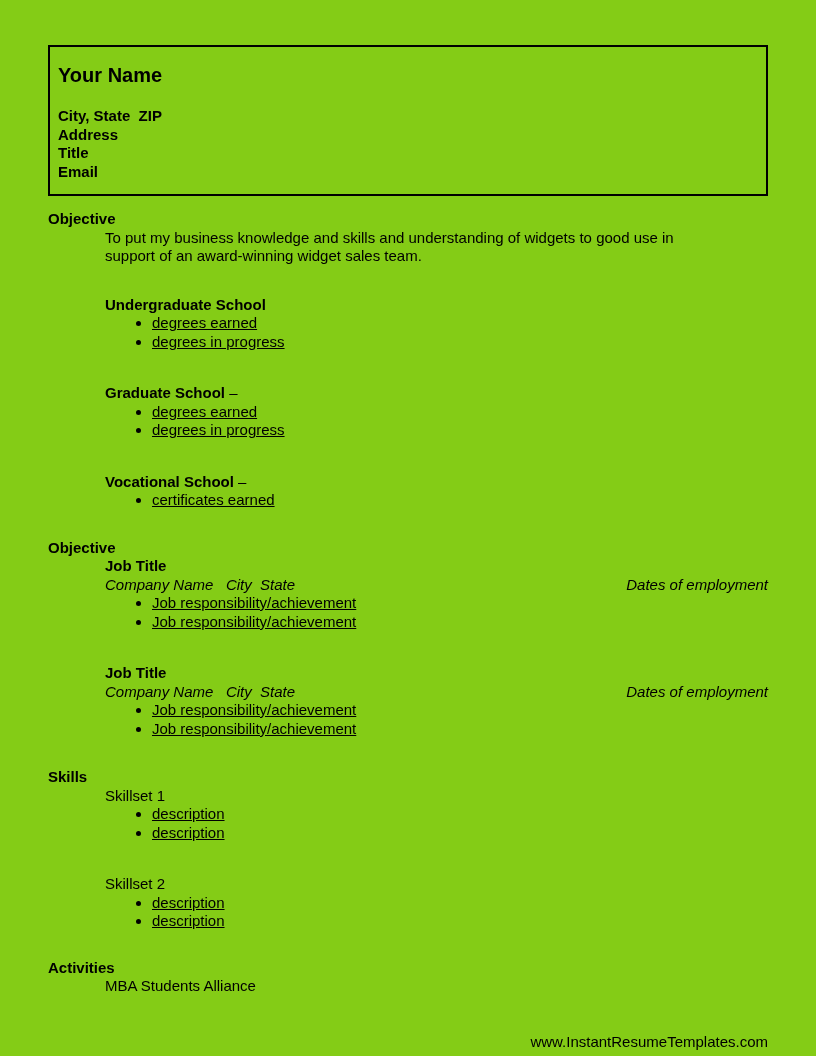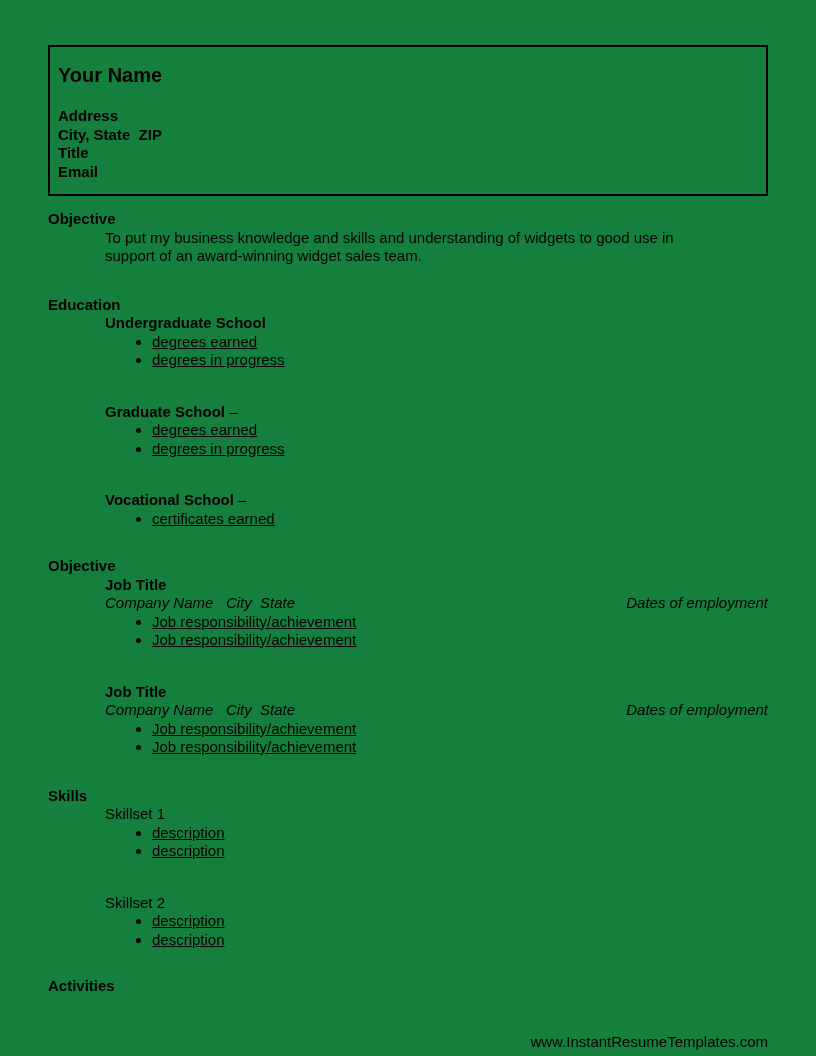--- a/index.html
+++ b/index.html
@@ -1,21 +1,21 @@
 <!DOCTYPE html>
 <html><head>
 <meta charset="utf-8">
 <style>
   * { margin: 0; padding: 0; box-sizing: border-box; }
   html, body { background: #ffffff; }
   .page {
     position: relative;
     width: 816px;
     height: 1056px;
-    background: #15803d;
+    background: #84cc16;
     color: #000000;
     font-family: "Liberation Sans", "DejaVu Sans", sans-serif;
     font-size: 15px;
     line-height: 18.5px;
     overflow: hidden;
   }
   .content {
     position: absolute;
     left: 48px;
     top: 45px;
@@ -61,33 +61,32 @@
   .footer { margin-top: 37px; text-align: right; }
 </style>
 </head>
 <body>
 
 <div class="page">
   <div class="content">
 
     <div class="header-box">
       <div class="name">Your Name</div>
+      <div class="contact-line">City, State  ZIP</div>
       <div class="contact-line">Address</div>
-      <div class="contact-line">City, State  ZIP</div>
       <div class="contact-line">Title</div>
       <div class="contact-line">Email</div>
     </div>
 
     <div class="sec-objective">
       <div class="section-heading">Objective</div>
       <div class="obj-text">To put my business knowledge and skills and understanding of widgets to good use in support of an award-winning widget sales team.</div>
     </div>
 
     <div class="sec-education">
-      <div class="section-heading">Education</div>
 
       <div>
         <div class="sub-heading"><span>Undergraduate School</span><span class="dash"></span></div>
         <ul class="bullets">
           <li>degrees earned</li>
           <li>degrees in progress</li>
         </ul>
       </div>
 
       <div class="block-gap">
@@ -149,18 +148,19 @@
         <div class="plain-sub">Skillset 2</div>
         <ul class="bullets">
           <li>description</li>
           <li>description</li>
         </ul>
       </div>
     </div>
 
     <div class="sec-activities">
       <div class="section-heading">Activities</div>
+      <div class="plain-sub">MBA Students Alliance</div>
     </div>
 
     <div class="footer">www.InstantResumeTemplates.com</div>
 
   </div>
 </div>
 
 </body></html>

